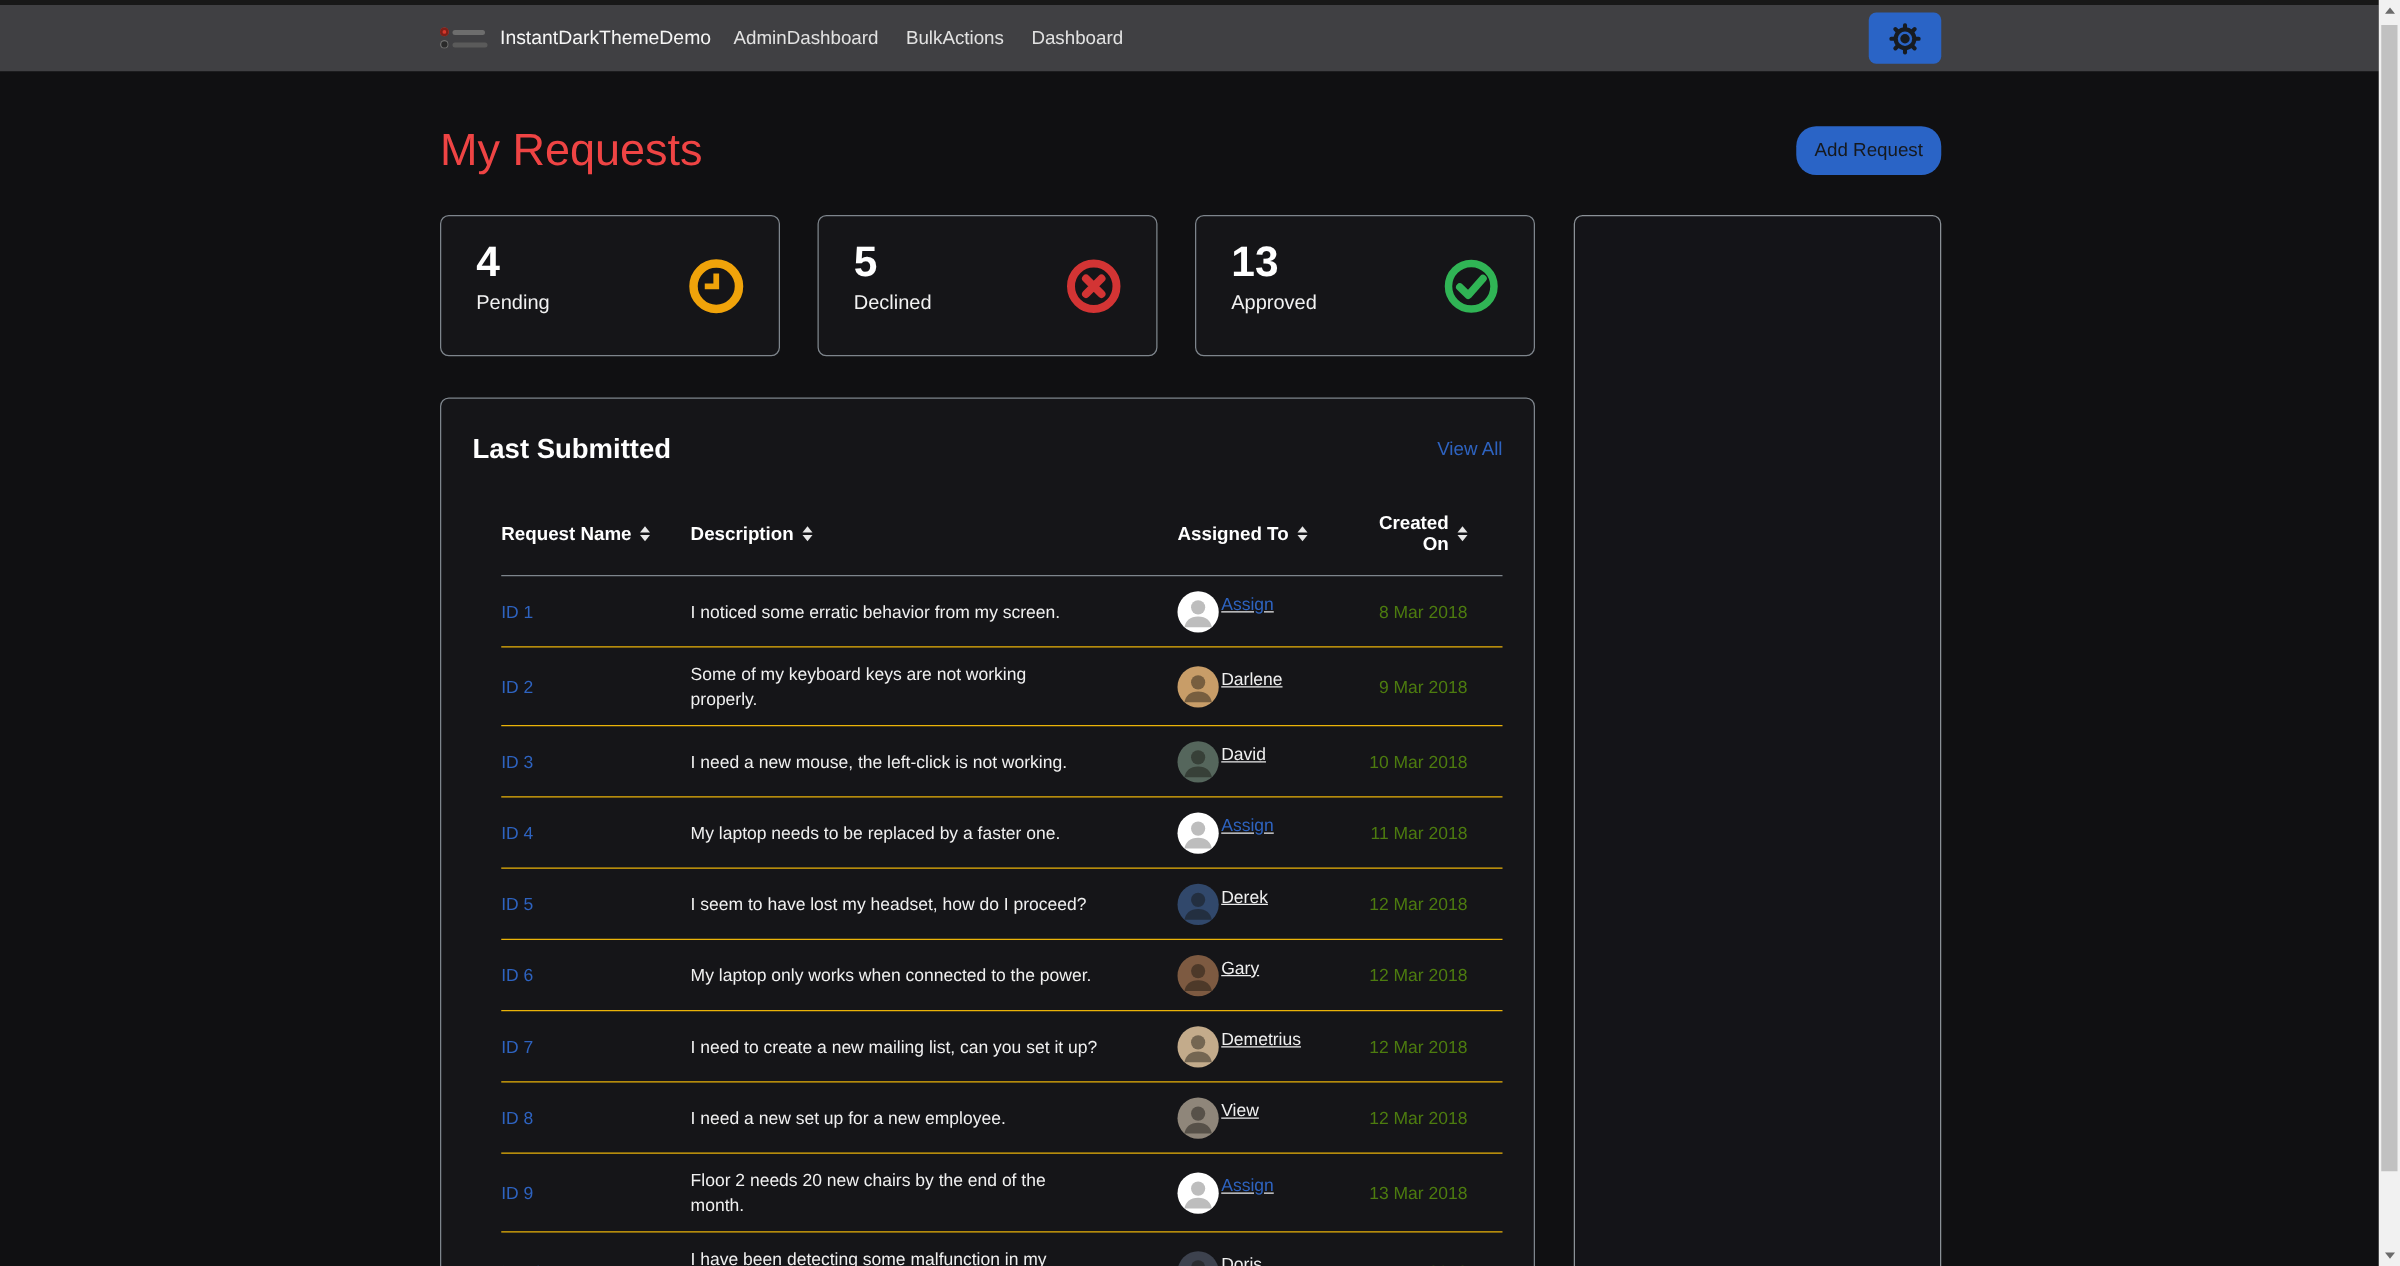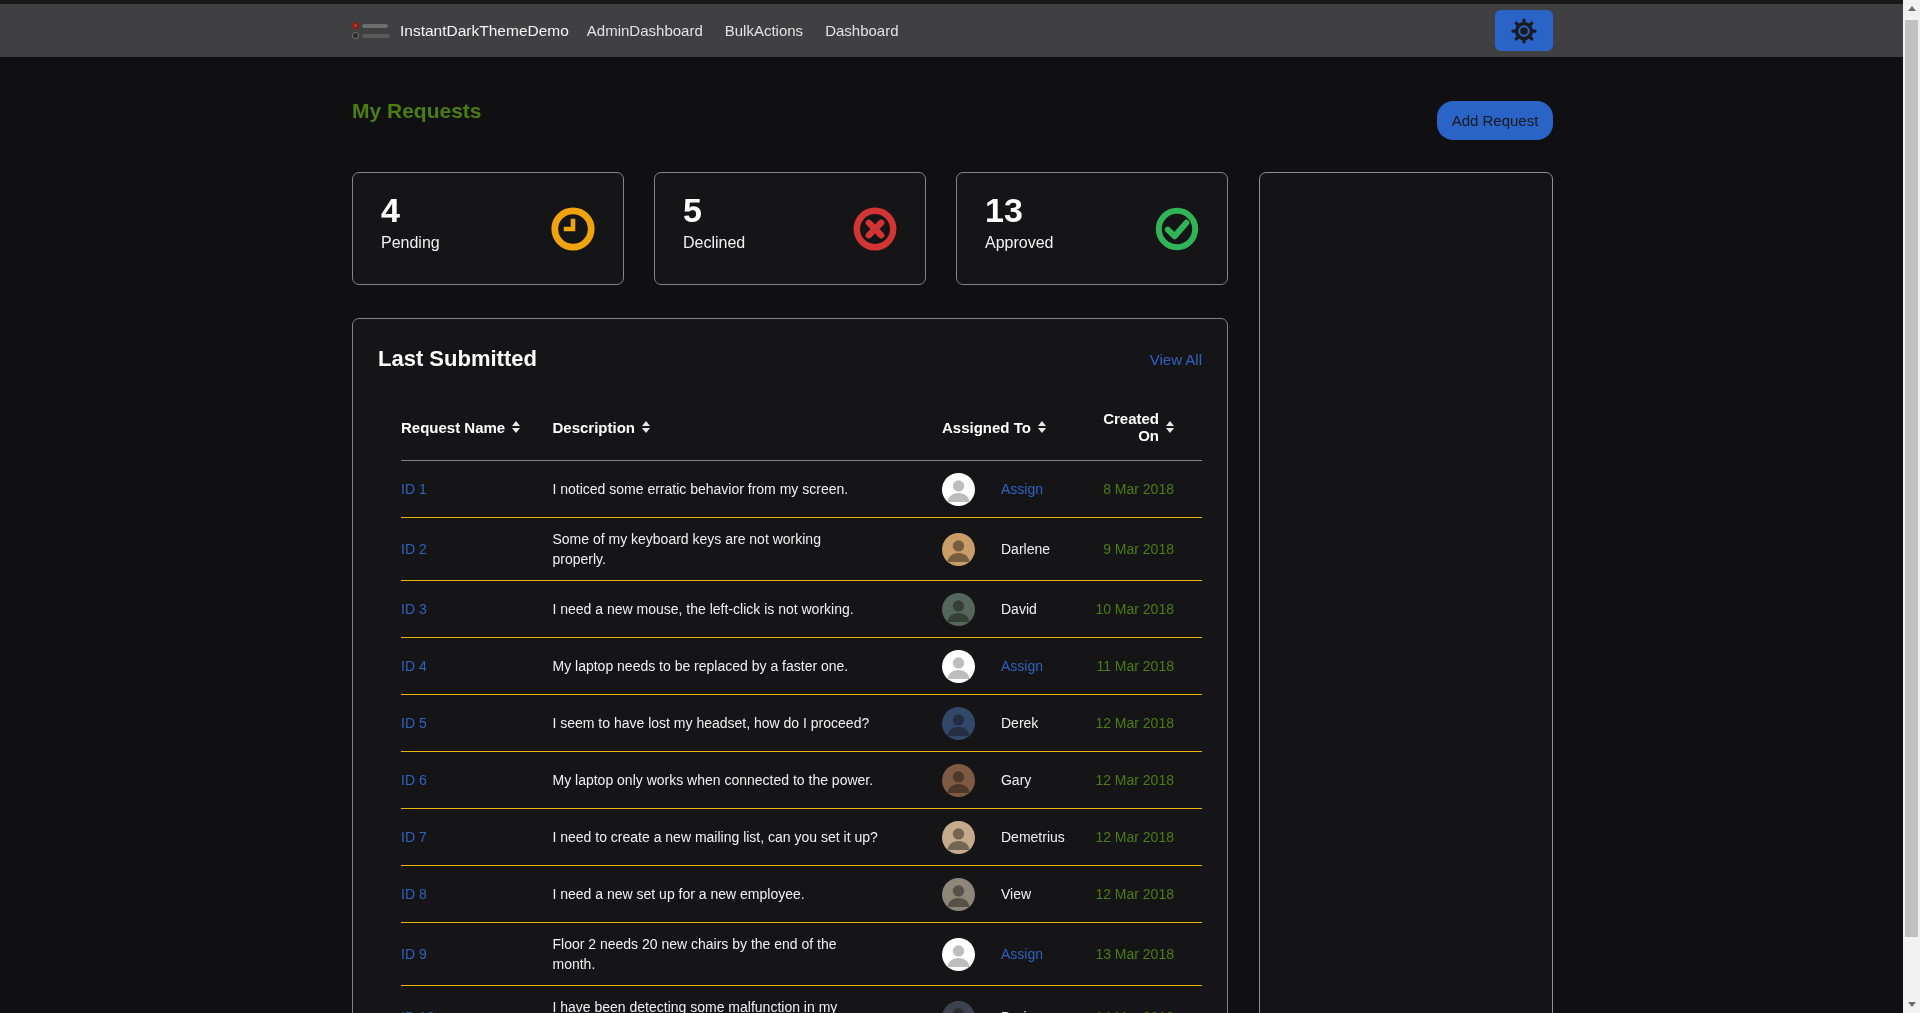--- a/index.html
+++ b/index.html
@@ -30,21 +30,21 @@
   .brand { color:#f5f5f5; font-size:15.5px; text-decoration:none; margin-right:18px; cursor:pointer; }
   .nav-links { display:flex; column-gap:22px; }
   .nav-links a { color:#e2e2e2; font-size:15px; text-decoration:none; cursor:pointer; }
   .gear-btn {
     width:58px; height:41px; border:none; border-radius:6px;
     background:var(--accent-blue); display:flex; align-items:center; justify-content:center;
     cursor:pointer;
   }
 
   
-  .page-title { position:absolute; left:352px; top:99px; font-size:21px; font-weight:bold; color:#4d7c0f; }
+  .page-title { position:absolute; left:352px; top:99px; font-size:36px; font-weight:normal; color:#ef4444; }
   .add-btn {
     position:absolute; left:1437px; top:101px; width:116px; height:39px;
     background:var(--accent-blue); color:#16191d; font-size:15px;
     border:none; border-radius:16px; font-family:"Liberation Sans", sans-serif; cursor:pointer;
   }
 
   
   .stats-row { position:absolute; left:352px; top:172px; display:flex; gap:30px; }
   .stat-card {
     position:relative; width:272px; height:113px;
@@ -82,21 +82,21 @@
   .trow {
     display:flex; align-items:center;
     min-height:57px; padding:11px 0;
     border-bottom:1px solid #eab308;
     font-size:14px; line-height:20px;
   }
   .id-link { color:var(--link-blue); text-decoration:none; cursor:pointer; }
   .desc { color:#f0f0f0; }
   .desc-narrow .desc-text { max-width:300px; }
   .desc-text { display:block; }
-  .cell-assign { display:flex; align-items:center; gap:26px; }
+  .cell-assign { display:flex; gap:2px;text-decoration:underline; }
   .avatar {
     width:33px; height:33px; border-radius:50%; overflow:hidden; flex:none;
     display:flex; align-items:flex-end; justify-content:center;
   }
   .avatar svg { display:block; width:33px; height:33px; }
   .avatar.placeholder { background:#ffffff; }
   .avatar.placeholder svg { fill:#bdbdbd; }
   .avatar.photo svg { fill:rgba(20,18,14,0.45); }
   .assign-link { color:var(--link-blue); text-decoration:none; cursor:pointer; }
   .assignee-name { color:#f0f0f0; }

